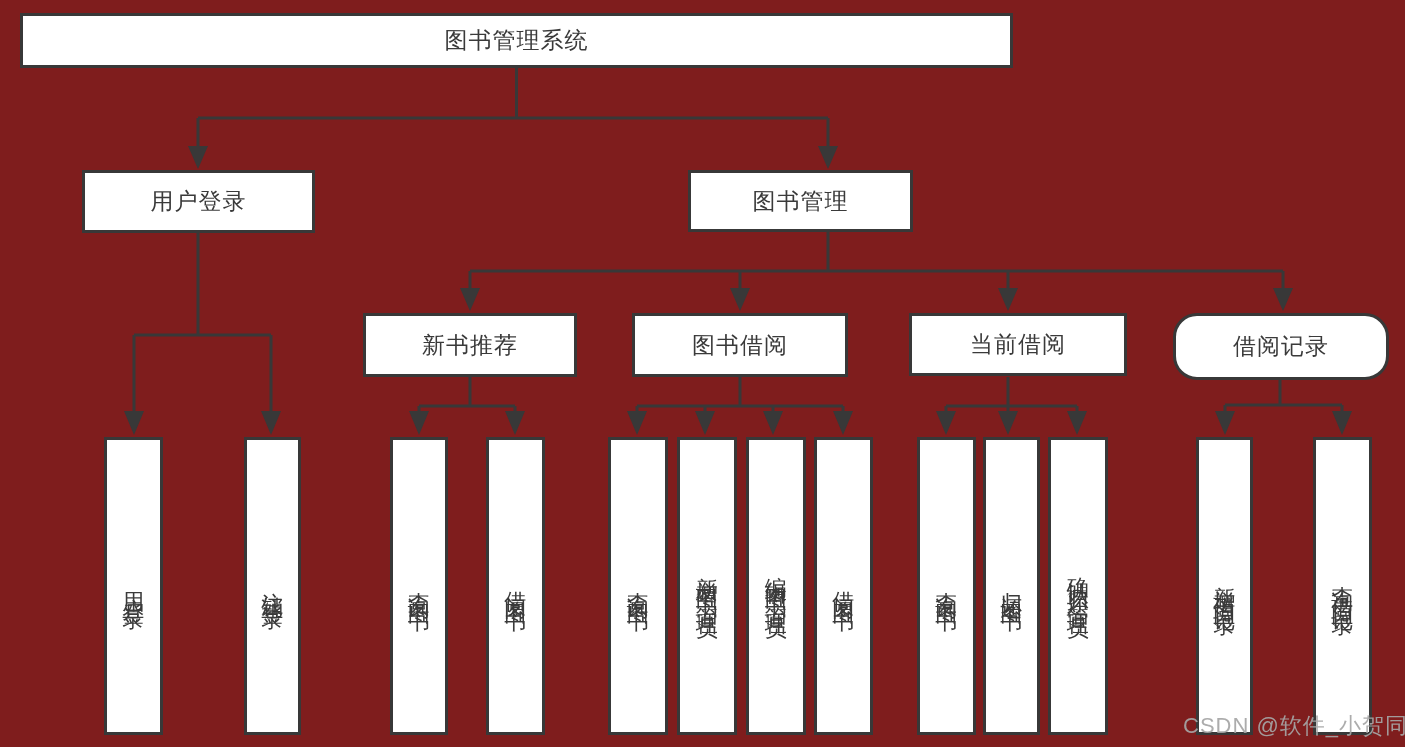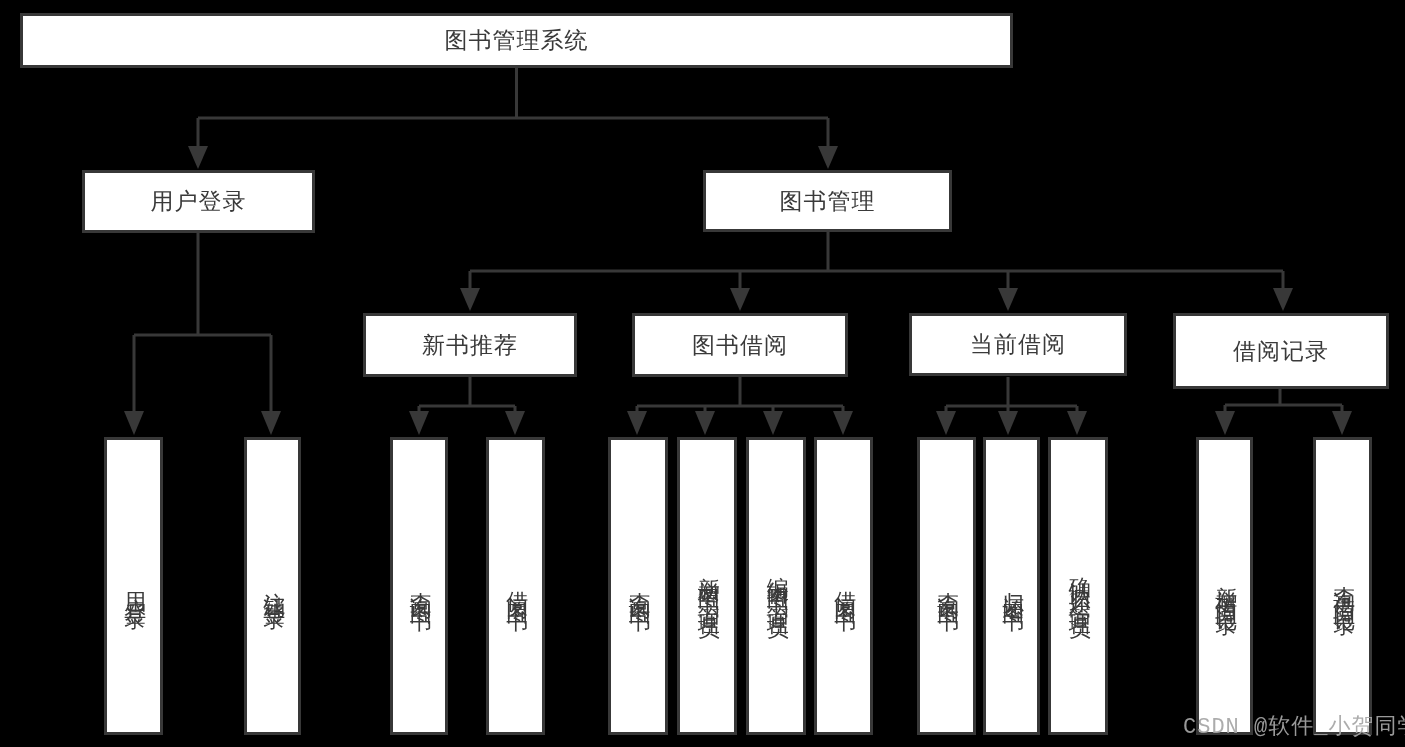--- a/index.html
+++ b/index.html
@@ -4,22 +4,22 @@
 <style>
   html, body {
     margin: 0;
     padding: 0;
     background: #ffffff;
   }
   .canvas {
     position: relative;
     width: 1405px;
     height: 747px;
-    background: #000000;
-    font-family: Liberation Mono, monospace;
+    background: #7f1d1d;
+    font-family: Liberation Sans, sans-serif;
     color: #3a3a3a;
     overflow: hidden;
   }
   .connectors {
     position: absolute;
     left: 0;
     top: 0;
     z-index: 1;
   }
   .node {
@@ -93,34 +93,34 @@
     </g>
   </svg>
 
   <div class="node" style="left:20px; top:13px; width:993px; height:55px;">
     <span>图书管理系统</span>
   </div>
 
   <div class="node" style="left:82px; top:170px; width:233px; height:63px;">
     <span>用户登录</span>
   </div>
-  <div class="node" style="left:703px; top:170px; width:249px; height:62px;">
+  <div class="node" style="left:688px; top:170px; width:225px; height:62px;">
     <span>图书管理</span>
   </div>
 
   <div class="node" style="left:363px; top:313px; width:214px; height:64px;">
     <span>新书推荐</span>
   </div>
   <div class="node" style="left:632px; top:313px; width:216px; height:64px;text-align:center;">
     <span>图书借阅</span>
   </div>
   <div class="node" style="left:901px; top:313px; width:218px; height:63px;margin-left:8px;">
     <span>当前借阅</span>
   </div>
-  <div class="node" style="left:1173px; top:313px; width:216px; height:76px;">
+  <div class="node" style="left:1173px; top:313px; width:216px; height:67px;border-radius:24px;">
     <span>借阅记录</span>
   </div>
 
   <div class="node vnode" style="left:104px; top:437px; width:59px; height:298px;">
     <span>用户登录</span>
   </div>
   <div class="node vnode" style="left:244px; top:437px; width:57px; height:298px;">
     <span>注销登录</span>
   </div>
 

